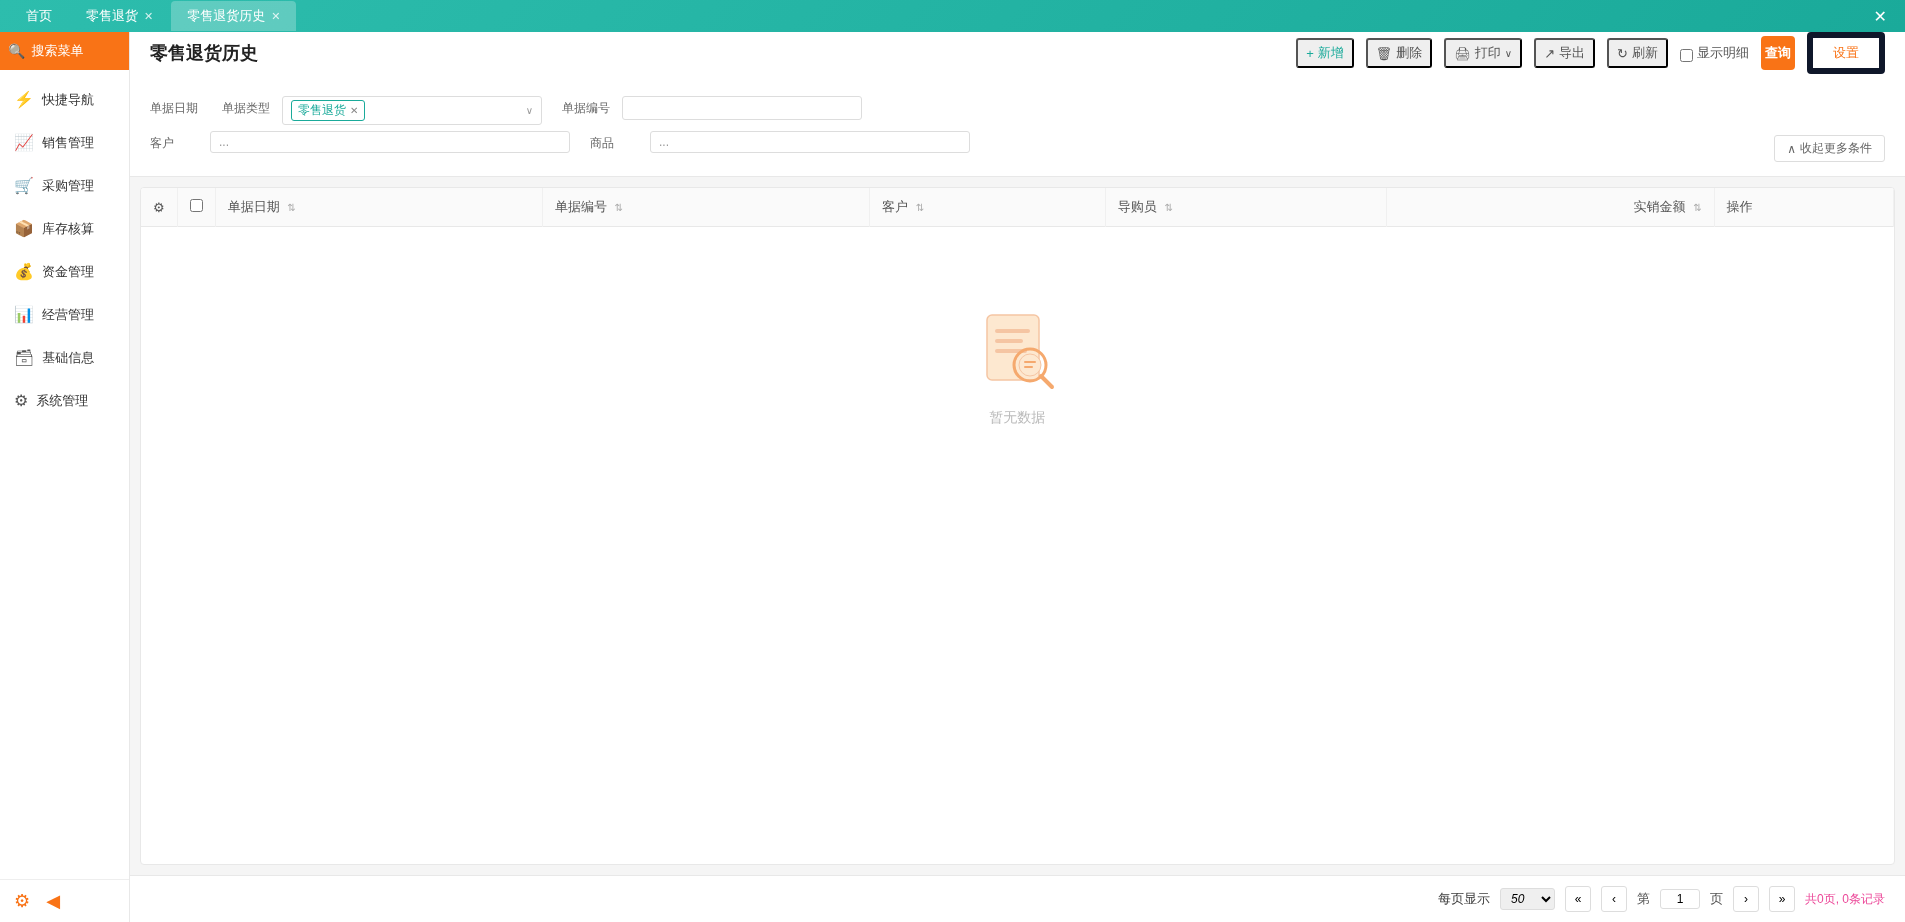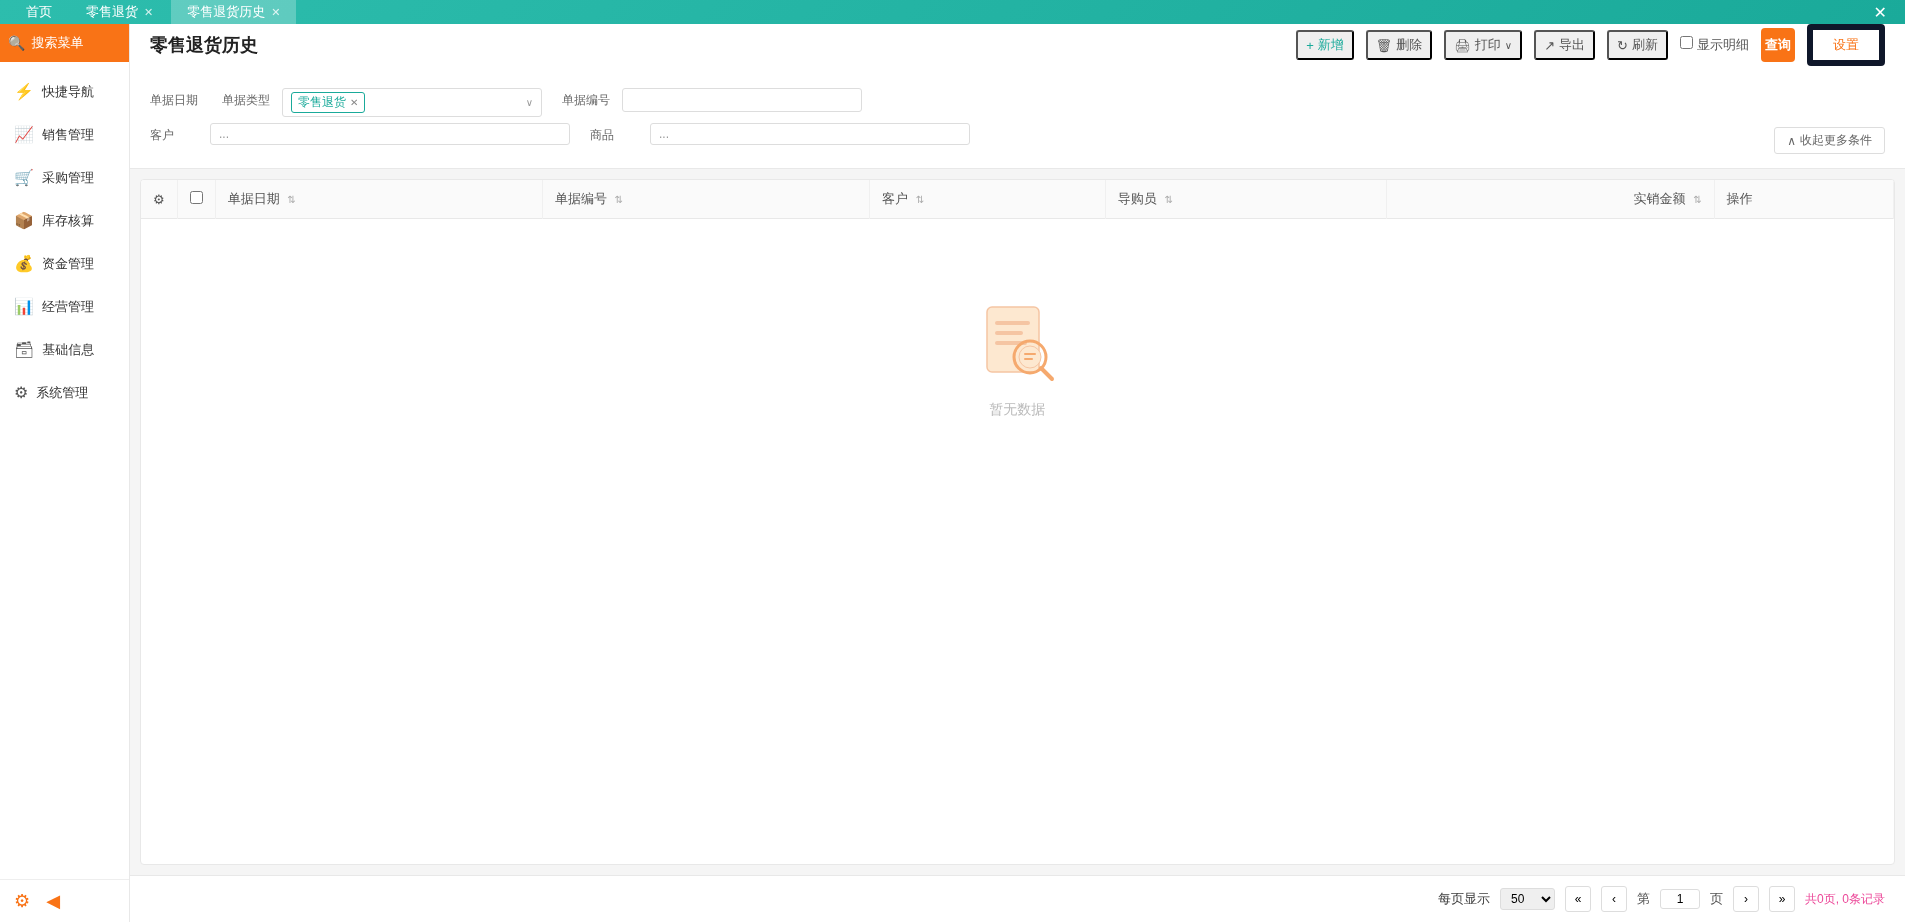--- a/index.html
+++ b/index.html
@@ -1,20 +1,20 @@
 <!DOCTYPE html>
 <html><head>
   <meta charset="utf-8">
   <style>
     * { box-sizing: border-box; margin: 0; padding: 0; font-family: 'Microsoft YaHei', Arial, sans-serif; }
     body { display: flex; flex-direction: column; height: 922px; width: 1905px; overflow: hidden; background: #f5f5f5; }
 
     
     .top-bar {
-      height: 24px;
+      height: 32px;
       background: linear-gradient(135deg, #2dbdad, #1aaa9a);
       display: flex;
       align-items: center;
       padding: 0 10px;
       flex-shrink: 0;
     }
     .top-bar-tabs {
       display: flex;
       align-items: center;
       flex: 1;
@@ -125,21 +125,21 @@
       gap: 4px;
       font-size: 13px;
       cursor: pointer;
       color: #555;
       padding: 4px 8px;
       border-radius: 3px;
     }
     .action-btn.new-btn { color: #1aaa9a; }
     .display-check {
       display: flex;
-      align-items: flex-start;
+      align-items: flex-end;
       gap: 4px;
       font-size: 13px;
       color: #555;
     }
     .display-check input { cursor: pointer; }
     .date-btn {
       padding: 2px 8px;
       border-radius: 3px;
       cursor: pointer;
       color: #333;
@@ -296,20 +296,21 @@
       gap: 10px;
       flex-shrink: 0;
     }
     .page-size-label { color: #404040; }
     .page-size-select {
       border: 1px solid #ddd;
       border-radius: 3px;
       padding: 2px 6px;
       font-size: 12px;
       cursor: pointer;
+      font-style: italic;
     }
     .page-nav-btn {
       border: 1px solid #ddd;
       background: white;
       width: 26px;
       height: 26px;
       border-radius: 3px;
       cursor: pointer;
       font-size: 12px;
       display: flex;

